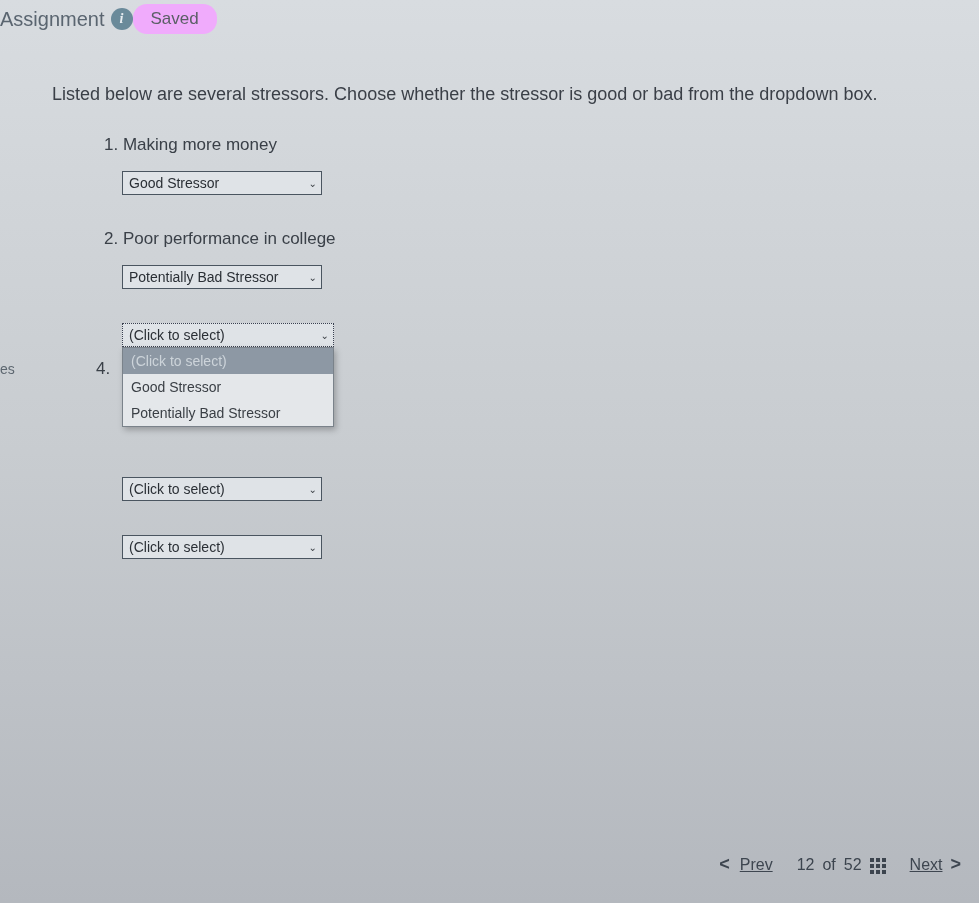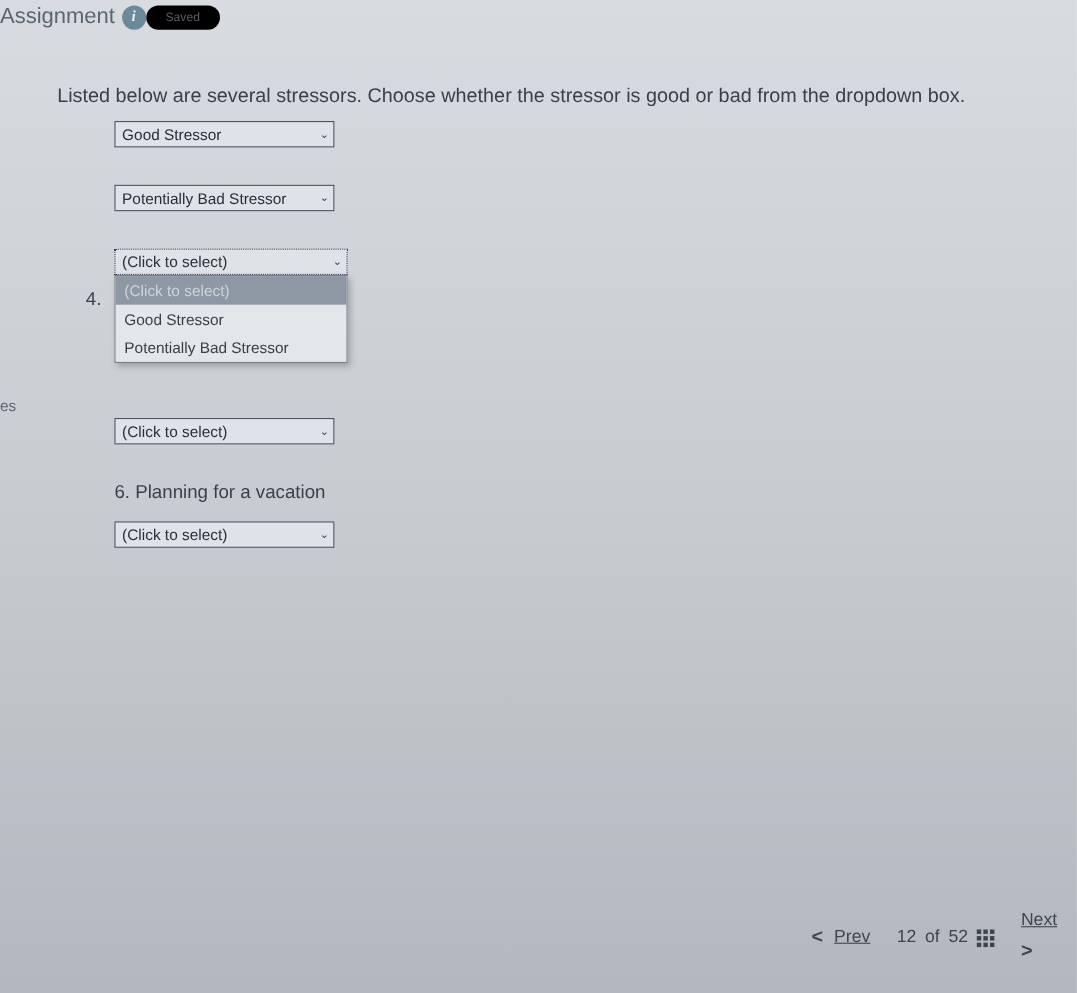--- a/index.html
+++ b/index.html
@@ -40,45 +40,46 @@
       color: #e8edf1;
       display: flex;
       align-items: center;
       justify-content: center;
       font-weight: bold;
       font-style: italic;
       font-size: 14px;
       font-family: Georgia, serif;
     }
     .saved-pill {
-      background: #000000;
+      background: #f0abfc;
       color: #5a5f65;
-      font-size: 11px;
+      font-size: 17px;
       padding: 5px 18px;
       border-radius: 14px;
       margin-right: 110px;
     }
     .content {
       padding: 40px 0 0 52px;
     }
     .instructions {
       color: #3a3f47;
       font-size: 18px;
-      margin-bottom: 12px;
+      margin-bottom: 30px;
     }
     .question {
       margin-left: 52px;
       margin-bottom: 18px;
     }
     .question-text {
       font-size: 17px;
       color: #3a4048;
       margin-bottom: 16px;
     }
     .select-wrap {
+      margin-left: 18px;
       margin-bottom: 16px;
       position: relative;
       display: inline-block;
     }
     .select-box {
       border: 1px solid #4a5560;
       background: #dfe3e7;
       font-size: 14px;
       color: #2a2f35;
       padding: 3px 24px 3px 6px;
@@ -173,23 +174,23 @@
       grid-template-rows: repeat(3, 4px);
       gap: 2px;
     }
     .grid-icon span {
       width: 4px;
       height: 4px;
       background: #3c444e;
     }
     .next-link {
       display: flex;
+      align-items: center;
       gap: 8px;
       cursor: pointer;
-      flex-direction: column;
     }
     .next-link .txt {
       text-decoration: underline;
       font-weight: 500;
     }
     .next-link .chev-r {
       font-size: 18px;
       font-weight: bold;
     }
   </style>
@@ -203,29 +204,37 @@
   </div>
   <span class="saved-pill">Saved</span>
 </div>
 
 <div class="sidebar-tab">es</div>
 
 <div class="content">
   <div class="instructions">Listed below are several stressors. Choose whether the stressor is good or bad from the dropdown box.</div>
 
   <div class="question">
+    <div class="question-text">
+      <span>1.</span>
+      <span>Making more money</span>
+    </div>
     <div class="select-wrap">
       <div class="select-box">
         <span>Good Stressor</span>
         <span class="chev">⌄</span>
       </div>
     </div>
   </div>
 
   <div class="question">
+    <div class="question-text">
+      <span>2.</span>
+      <span>Poor performance in college</span>
+    </div>
     <div class="select-wrap">
       <div class="select-box">
         <span>Potentially Bad Stressor</span>
         <span class="chev">⌄</span>
       </div>
     </div>
   </div>
 
   <div class="question">
     <div class="select-wrap" style="position:relative;">
@@ -247,24 +256,20 @@
   <div class="question">
     <div class="select-wrap">
       <div class="select-box">
         <span>(Click to select)</span>
         <span class="chev">⌄</span>
       </div>
     </div>
   </div>
 
   <div class="question">
-    <div class="question-text">
-      <span>6.</span>
-      <span>Planning for a vacation</span>
-    </div>
     <div class="select-wrap">
       <div class="select-box">
         <span>(Click to select)</span>
         <span class="chev">⌄</span>
       </div>
     </div>
   </div>
 
 </div>
 

